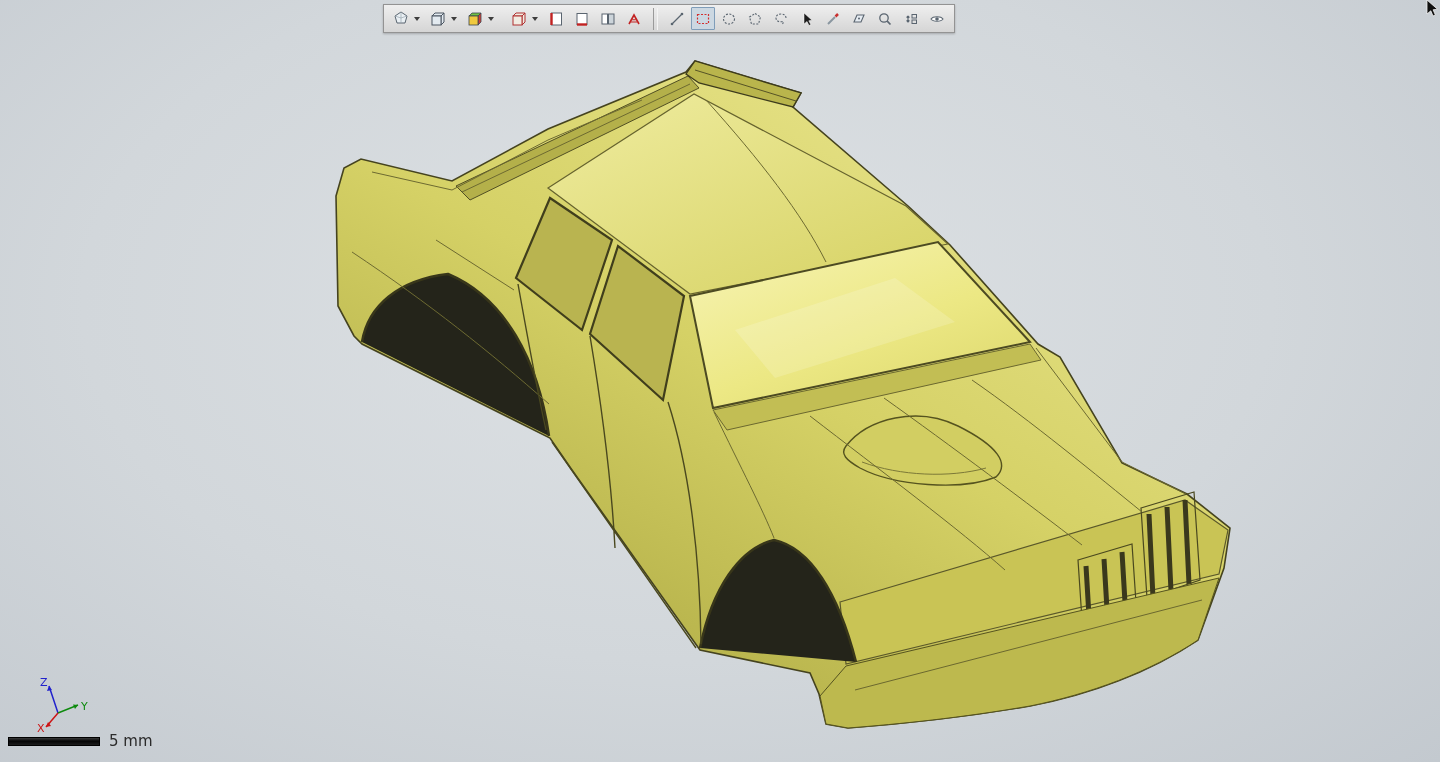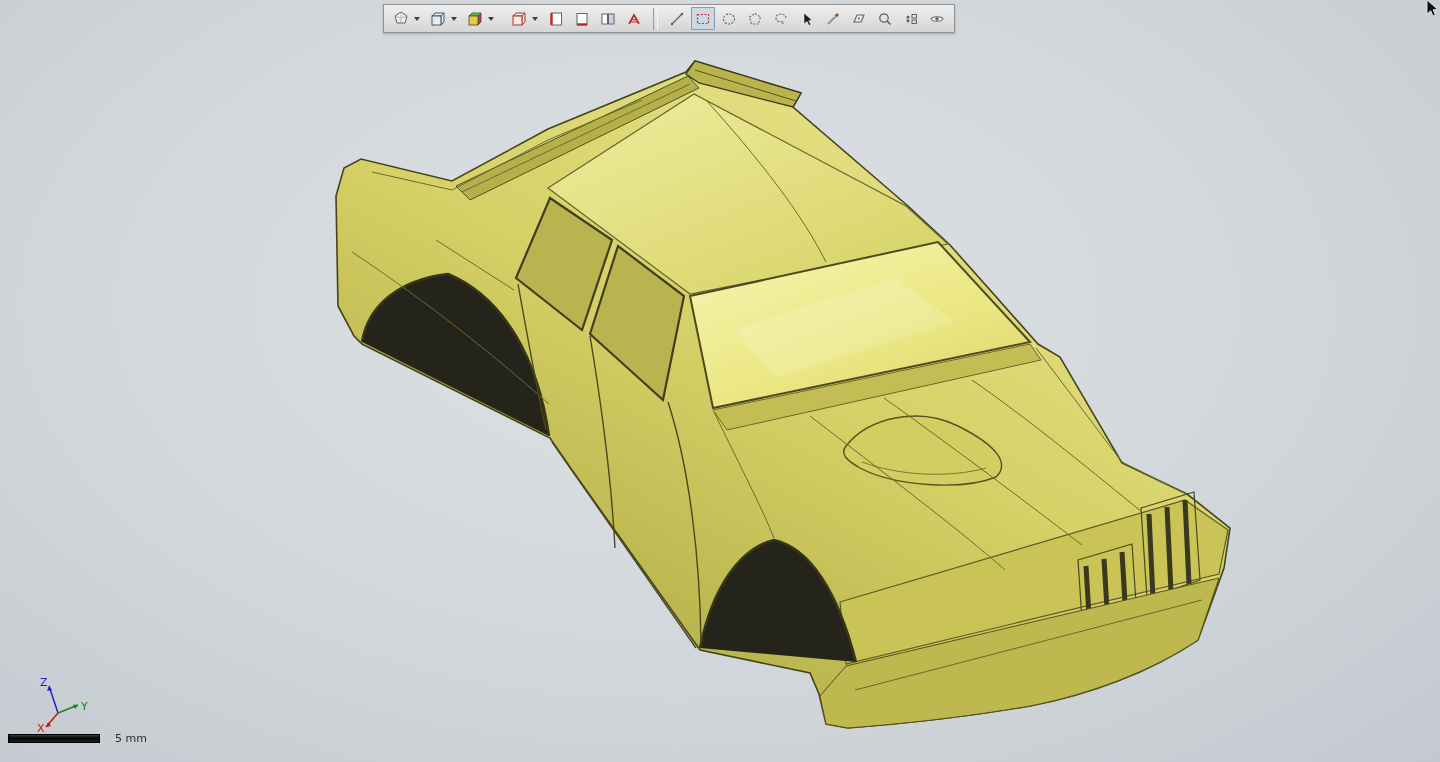--- a/index.html
+++ b/index.html
@@ -25,21 +25,21 @@
     border-top:4px solid #3d3d3d;margin:0 5px 0 0;}
   .tb-sep{width:3px;height:22px;margin:0 6px;border-left:1px solid #9a9a9a;border-right:1px solid #f4f4f4;}
   .gap{width:7px;}
   
   .model-svg{position:absolute;left:0;top:0;}
   
   .triad{position:absolute;left:28px;top:672px;}
   .scalebar{position:absolute;left:8px;top:732px;display:flex;align-items:center;}
   .scalebar .bar{width:92px;height:9px;background:linear-gradient(#3a3a3a,#050505 45%,#1c1c1c);
     border:1px solid #000;box-sizing:border-box;}
-  .scalebar .lbl{margin-left:15px;font-size:11px;color:#2b2b2b;}
+  .scalebar .lbl{margin-left:9px;font-size:15px;color:#2b2b2b;}
   
   .cursor{position:absolute;left:1421px;top:0;}
   svg text{font-family:"DejaVu Sans",sans-serif;}
 </style>
 </head>
 <body>
 
 <svg class="model-svg" width="1440" height="762" viewBox="0 0 1440 762">
   <defs>
     <linearGradient id="gBody" x1="0.75" y1="0.05" x2="0.1" y2="0.95">

